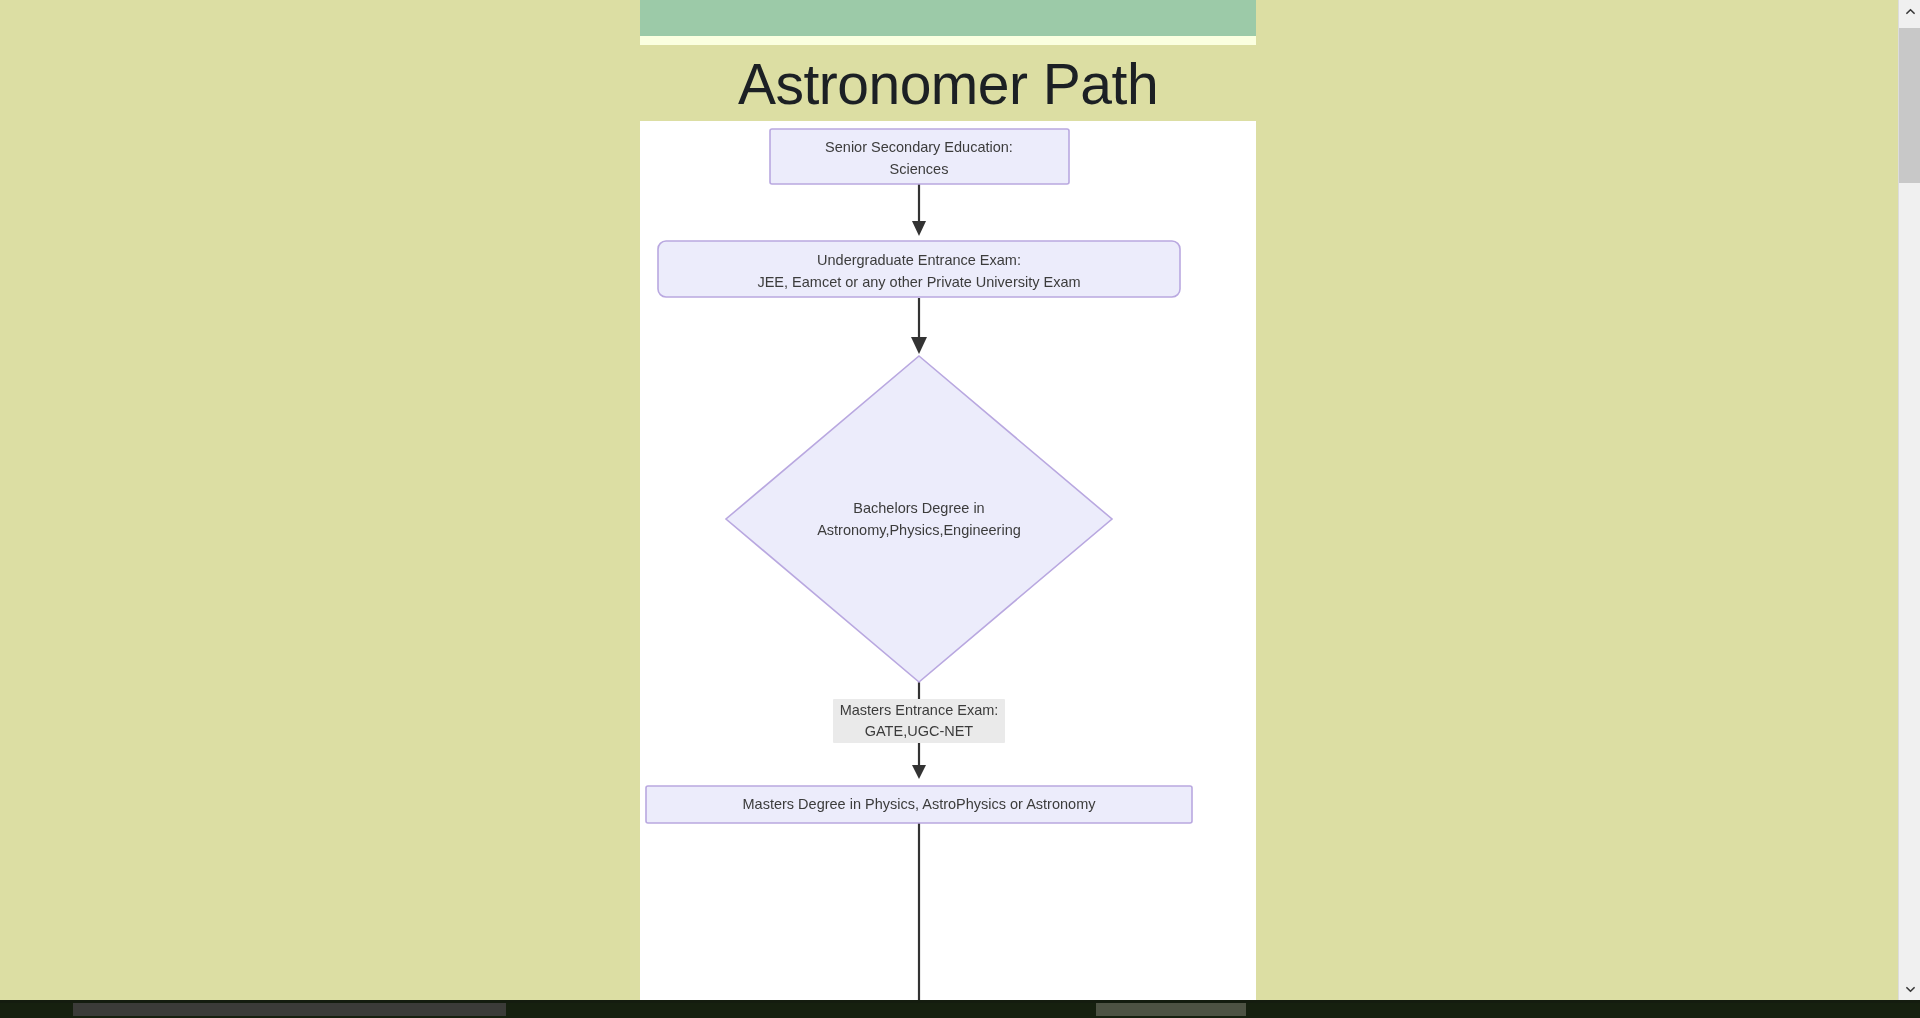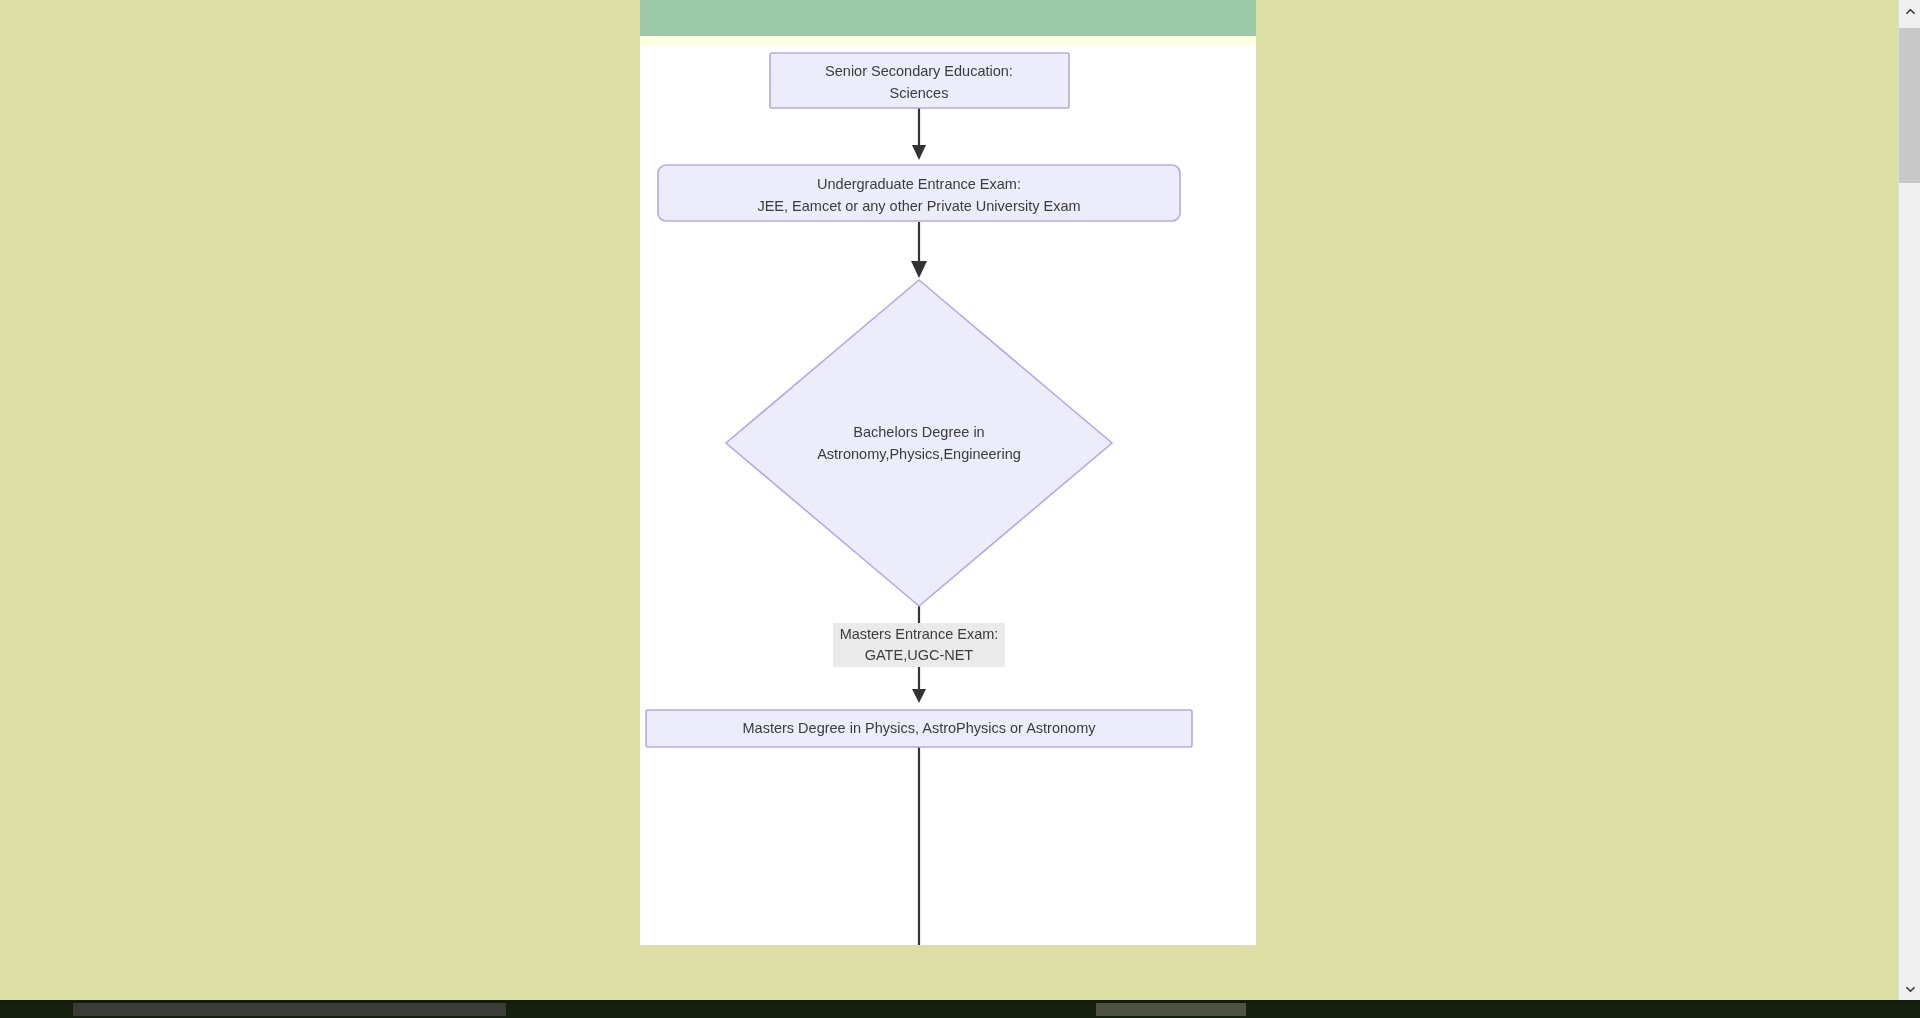--- a/index.html
+++ b/index.html
@@ -186,20 +186,21 @@
 </head>
 <body>
 
 <div id="viewport">
 
   <div id="doc-column">
 
     <div id="green-band"></div>
     <div id="cream-strip"></div>
 
+    <h1 id="page-title">Astronomer Path</h1>
 
     <div id="chart-canvas">
       <svg id="flow-svg" width="616" height="900" viewBox="0 0 616 900">
 
         <g>
           <line class="edge-line" x1="279" y1="61" x2="279" y2="103"></line>
           <polygon class="arrow-head" points="279,115 272,100 286,100"></polygon>
         </g>
 
         <g>

